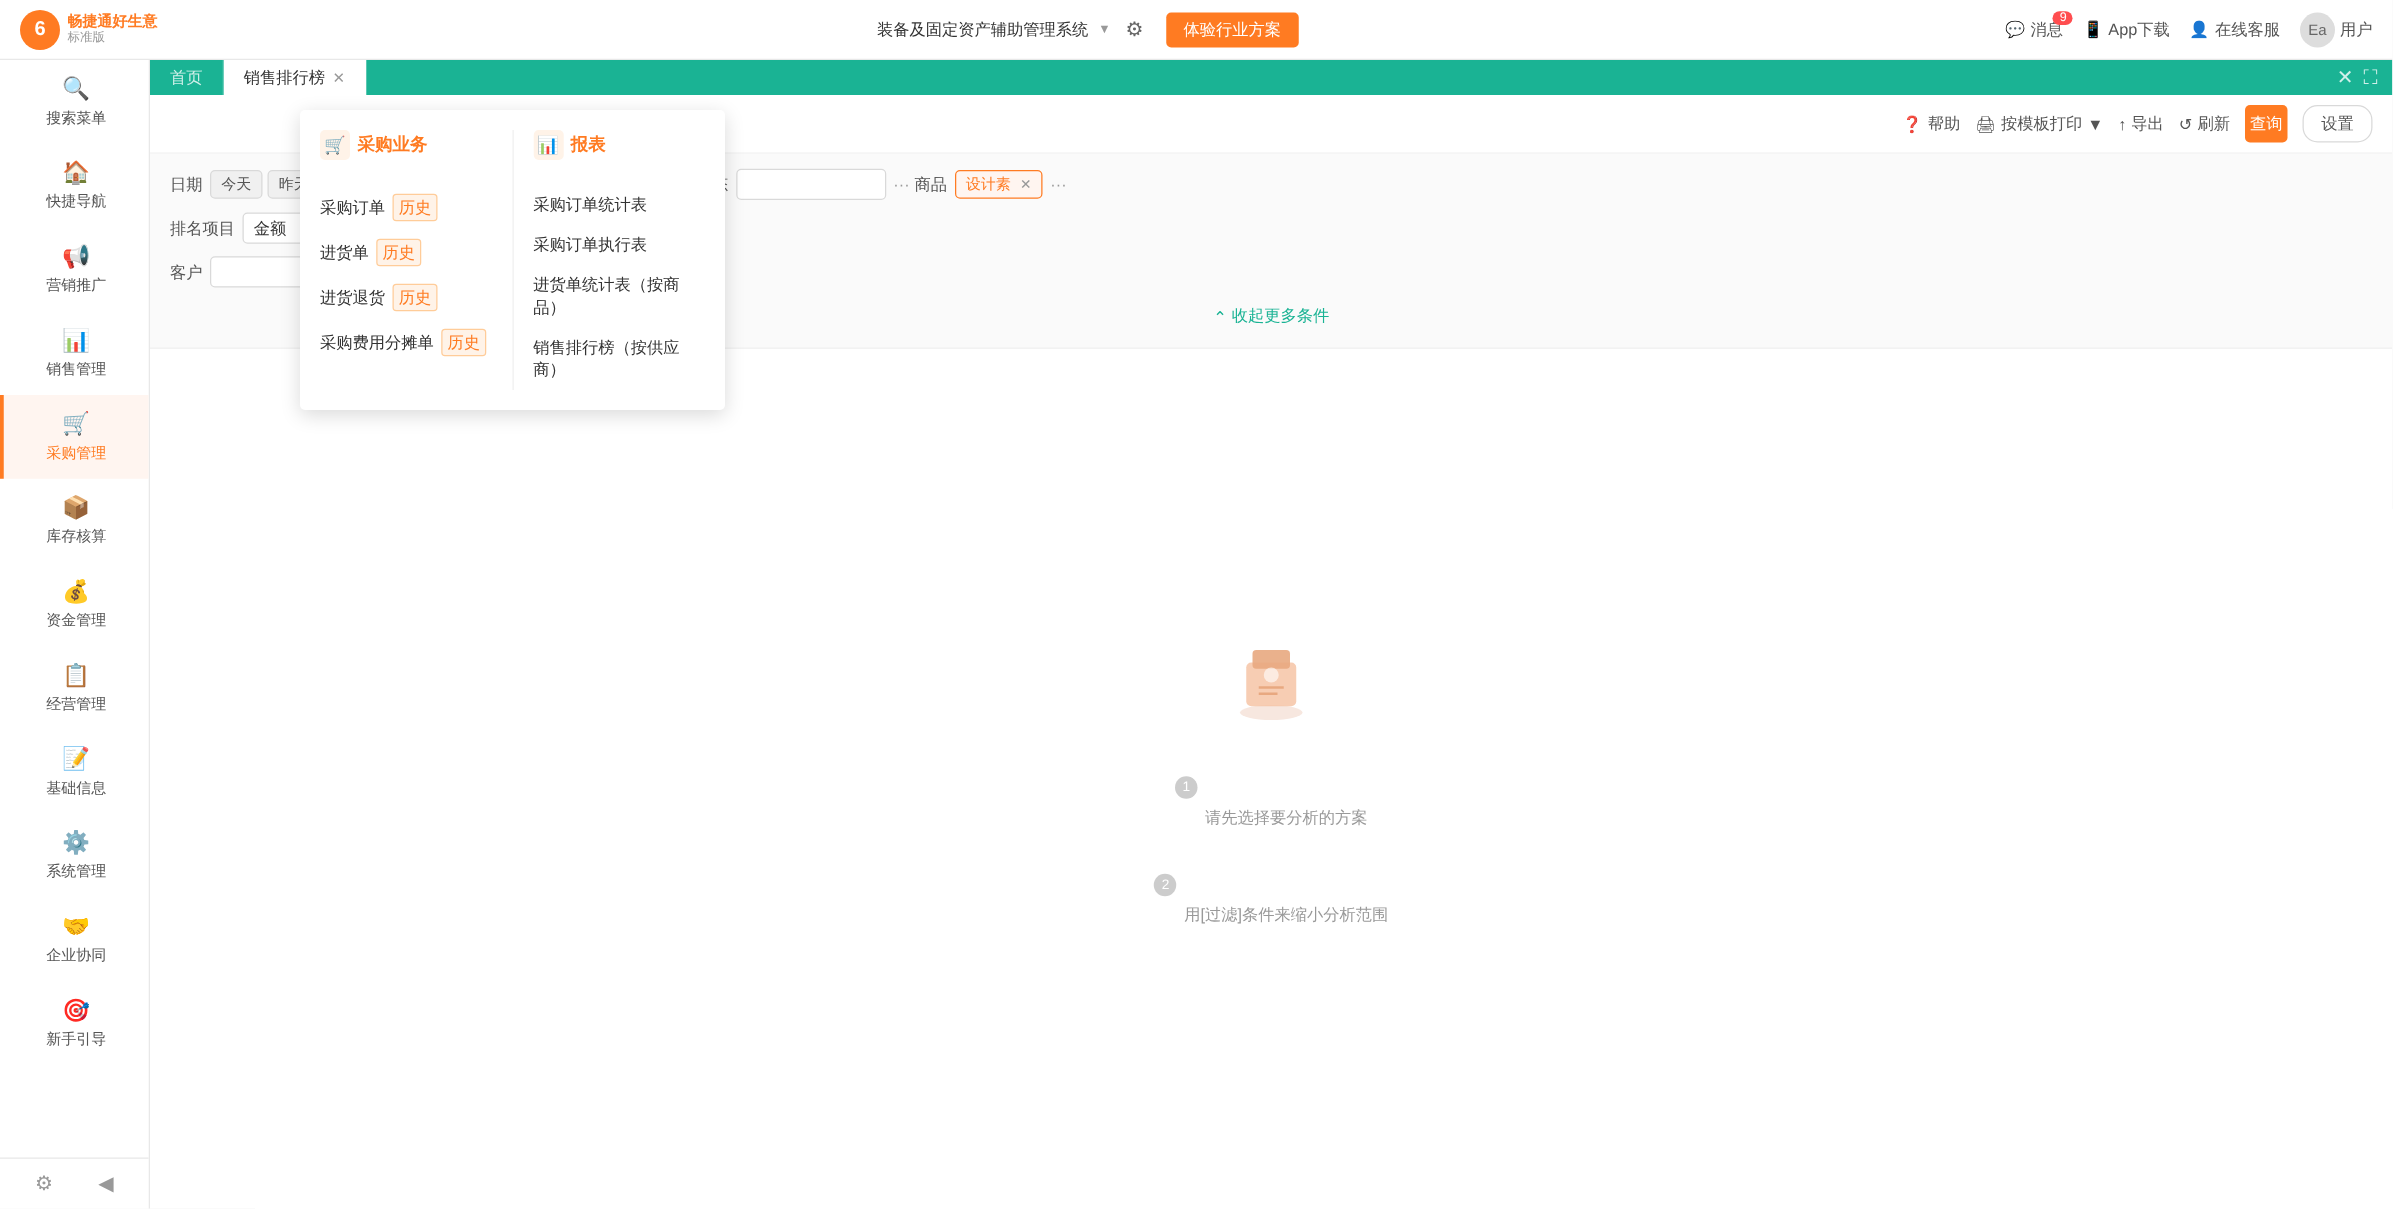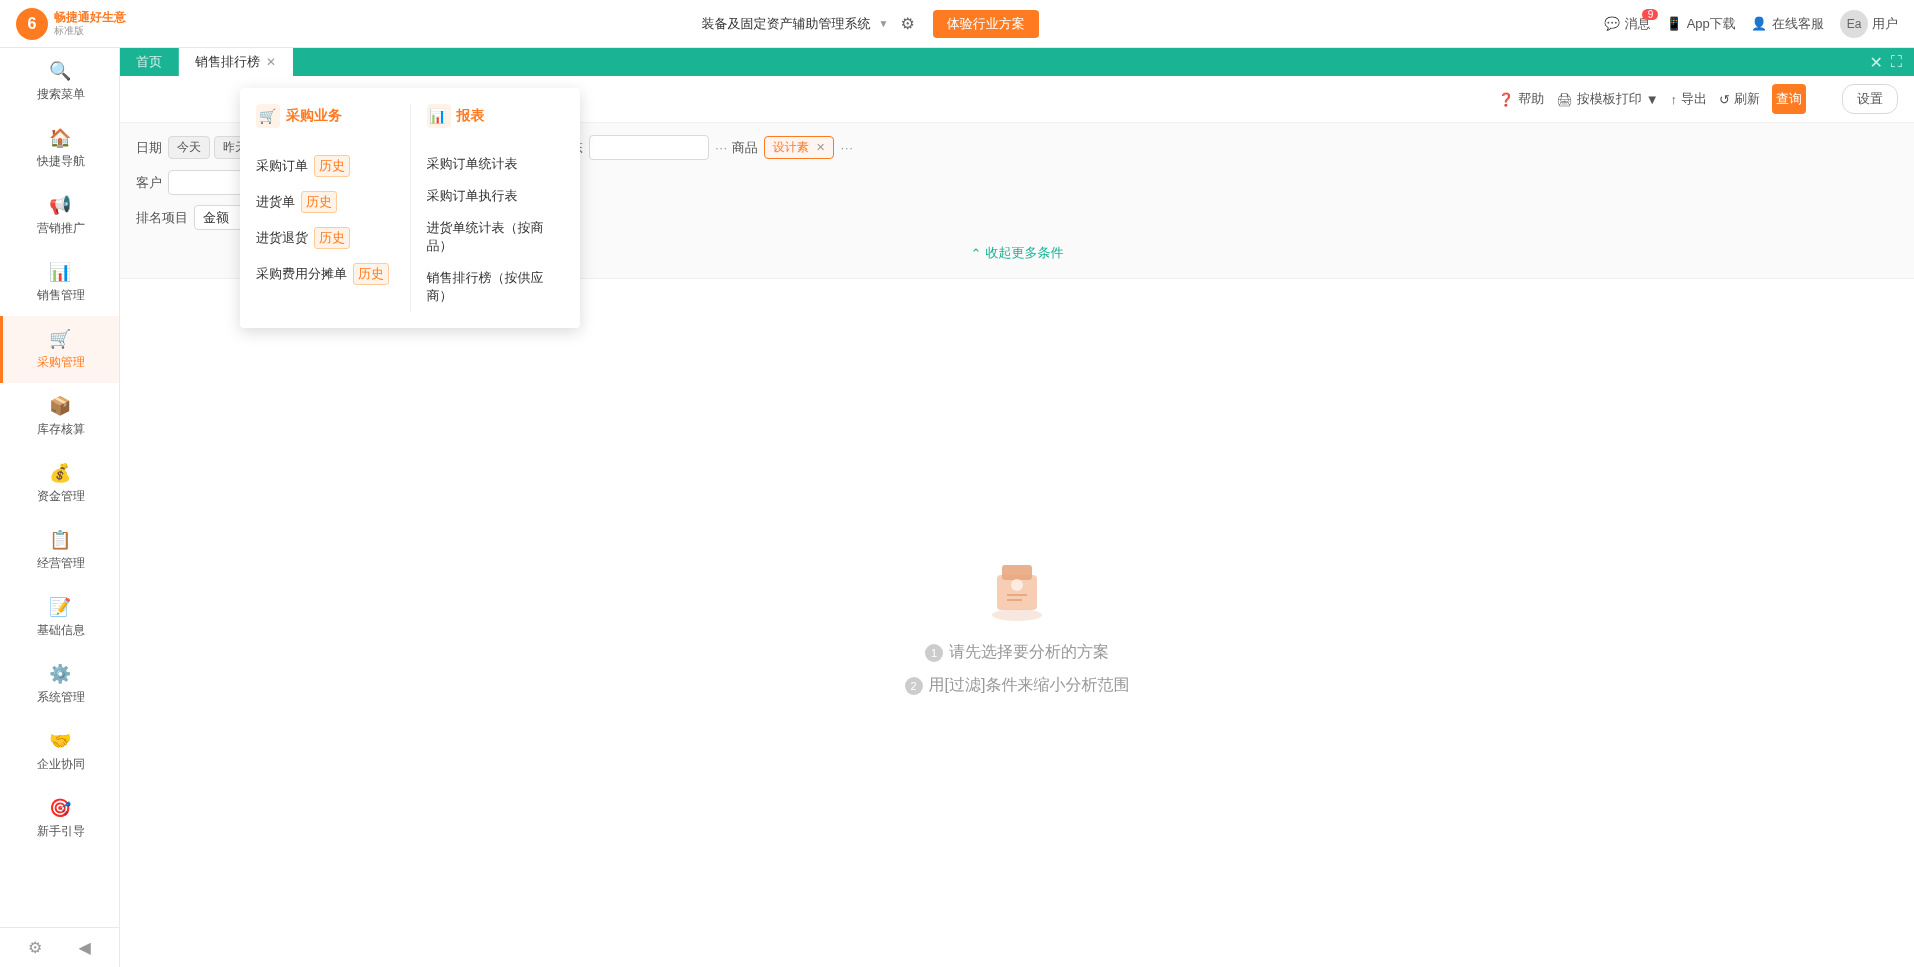--- a/index.html
+++ b/index.html
@@ -230,21 +230,20 @@
       cursor: pointer;
     }
     .toolbar-btn-white {
       background: #fff;
       color: #555;
       border: 1px solid #d9d9d9;
       padding: 5px 14px;
       border-radius: 12px;
       font-size: 13px;
       cursor: pointer;
-      margin-left: 24px;
     }
 
     
     .filter-area {
       padding: 12px 16px;
       background: #fafafa;
       border-bottom: 1px solid #f0f0f0;
       flex-shrink: 0;
     }
     .filter-row {
@@ -318,21 +317,21 @@
       display: flex;
       flex-direction: column;
       align-items: center;
       justify-content: center;
       gap: 12px;
     }
     .empty-icon {
       width: 80px;
       height: 80px;
     }
-    .empty-text { color: #999; font-size: 16px; }
+    .empty-text { color: #999; font-size: 13px; margin-top: 48px; }
     .empty-text-item { display: flex; align-items: center; gap: 6px; }
     .step-num {
       width: 18px;
       height: 18px;
       border-radius: 50%;
       background: #ccc;
       color: white;
       font-size: 11px;
       display: flex;
       align-items: center;
@@ -613,44 +612,44 @@
               <span>设计素</span>
               <span class="tag-close">✕</span>
             </span>
             <span class="filter-dots">···</span>
           </div>
         </div>
 
         <div class="filter-row">
 
           <div class="filter-group">
-            <span class="filter-label">客户</span>
-            <div style="position:relative; display:inline-block;">
-              <select class="filter-select">
-                <option></option>
-              </select>
-            </div>
-            <span class="filter-dots">···</span>
-          </div>
-        </div>
-
-        <div class="filter-row">
-
-          <div class="filter-group">
             <span class="filter-label">排名项目</span>
             <div style="position:relative; display:inline-block;">
               <select class="filter-select">
                 <option>金额</option>
               </select>
             </div>
             <span class="filter-dots">···</span>
           </div>
 
           <div class="filter-group">
             <span class="filter-label">业务员</span>
+            <div style="position:relative; display:inline-block;">
+              <select class="filter-select">
+                <option></option>
+              </select>
+            </div>
+            <span class="filter-dots">···</span>
+          </div>
+        </div>
+
+        <div class="filter-row">
+
+          <div class="filter-group">
+            <span class="filter-label">客户</span>
             <div style="position:relative; display:inline-block;">
               <select class="filter-select">
                 <option></option>
               </select>
             </div>
             <span class="filter-dots">···</span>
           </div>
         </div>
 
         <div style="display:flex; justify-content:center;">

